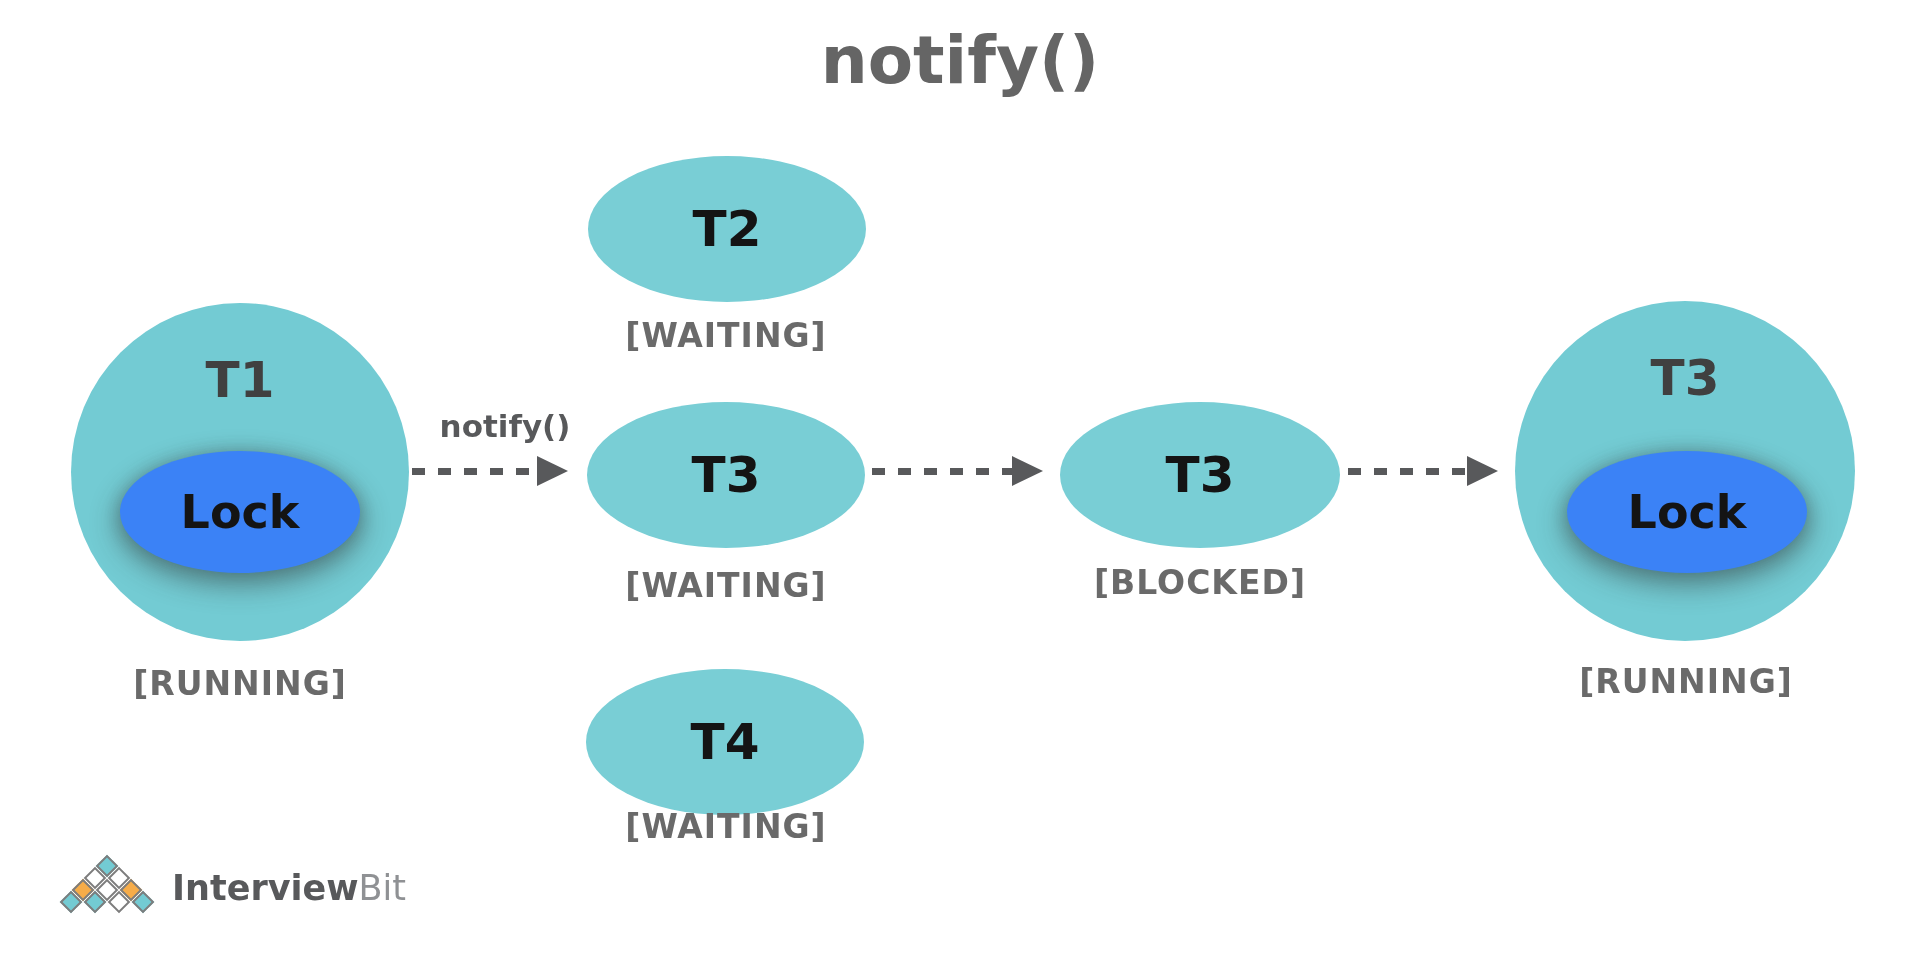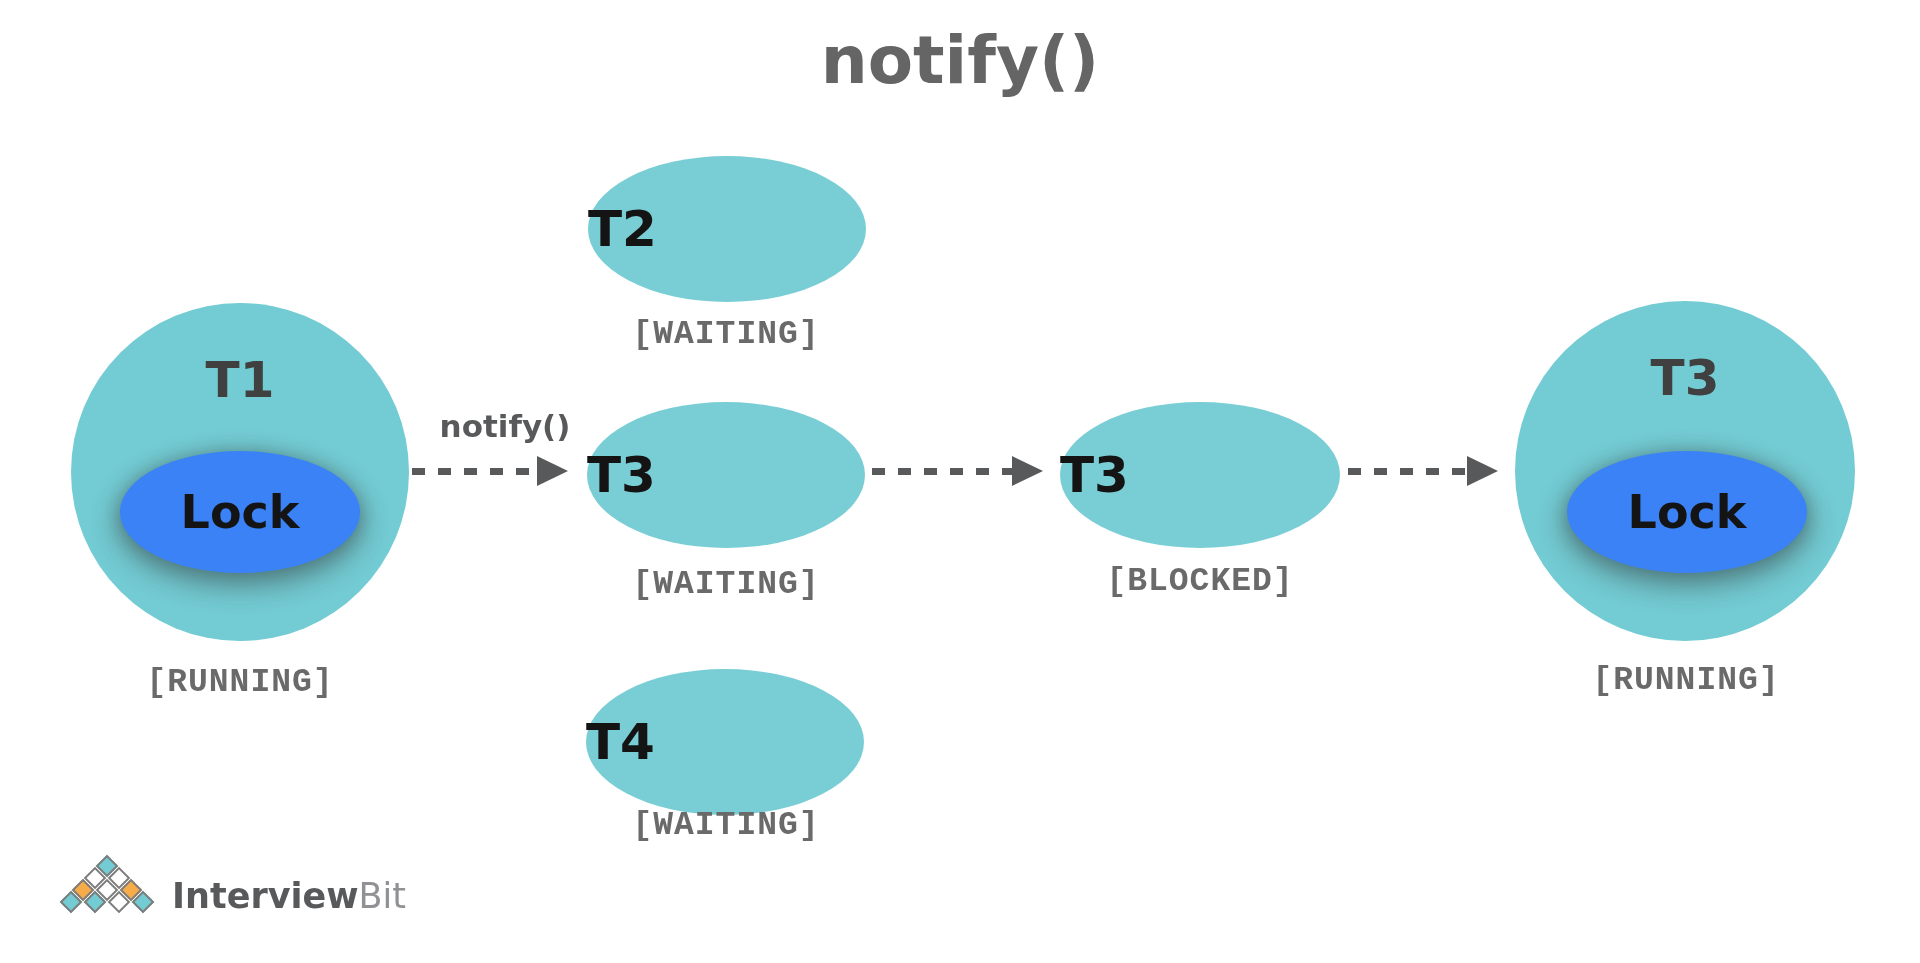--- a/index.html
+++ b/index.html
@@ -21,26 +21,26 @@
     font-size:50px;font-weight:bold;color:#404040;
   }
   .lock-ellipse{
     position:absolute;width:240px;height:122px;border-radius:50%;
     background:#3b82f6;display:flex;align-items:center;justify-content:center;
     font-size:46px;font-weight:bold;color:#141414;
     box-shadow:0 10px 26px 4px rgba(45,45,45,0.42), 0 0 16px rgba(45,45,45,0.22);
   }
   .mid-ellipse{
     position:absolute;width:278px;height:146px;border-radius:50%;
-    background:#79ced5;display:flex;align-items:center;justify-content:flex-start;
+    background:#79ced5;display:flex;align-items:center;justify-content:center;
     font-size:50px;font-weight:bold;color:#141414;
   }
   .state-label{
     position:absolute;width:300px;text-align:center;
-    font-size:33px;font-weight:600;color:#6a6a6a;letter-spacing:1px;font-family:Liberation Mono, monospace;
+    font-size:33px;font-weight:600;color:#6a6a6a;letter-spacing:1px;
   }
   .arrow-label{
     position:absolute;width:200px;text-align:center;
     font-size:31px;font-weight:bold;color:#58595b;
   }
   .dash-line{
     position:absolute;height:7px;
     background:repeating-linear-gradient(to right,#58595b 0 13px,transparent 13px 26px);
   }
   .arrow-head{
@@ -51,21 +51,21 @@
   }
   .logo{position:absolute;left:60px;top:850px;width:300px;height:74px;}
   .pyramid{position:absolute;left:2px;top:4px;width:92px;height:62px;}
   .diamond{
     position:absolute;width:16px;height:16px;transform:rotate(45deg);
     border:2px solid #7d7d7d;background:#ffffff;box-sizing:border-box;
   }
   .diamond.teal{background:#73cbd3;}
   .diamond.orange{background:#f6ac49;}
   .logo-text{
-    position:absolute;left:112px;top:26px;font-size:35px;color:#58595b;white-space:nowrap;
+    position:absolute;left:112px;top:18px;font-size:35px;color:#58595b;white-space:nowrap;
   }
   .logo-text .bold{font-weight:bold;color:#58595b;}
   .logo-text .light{font-weight:normal;color:#8f9194;}
 </style>
 </head>
 <body>
 
 <div class="canvas">
 
   <div class="title">notify()</div>

